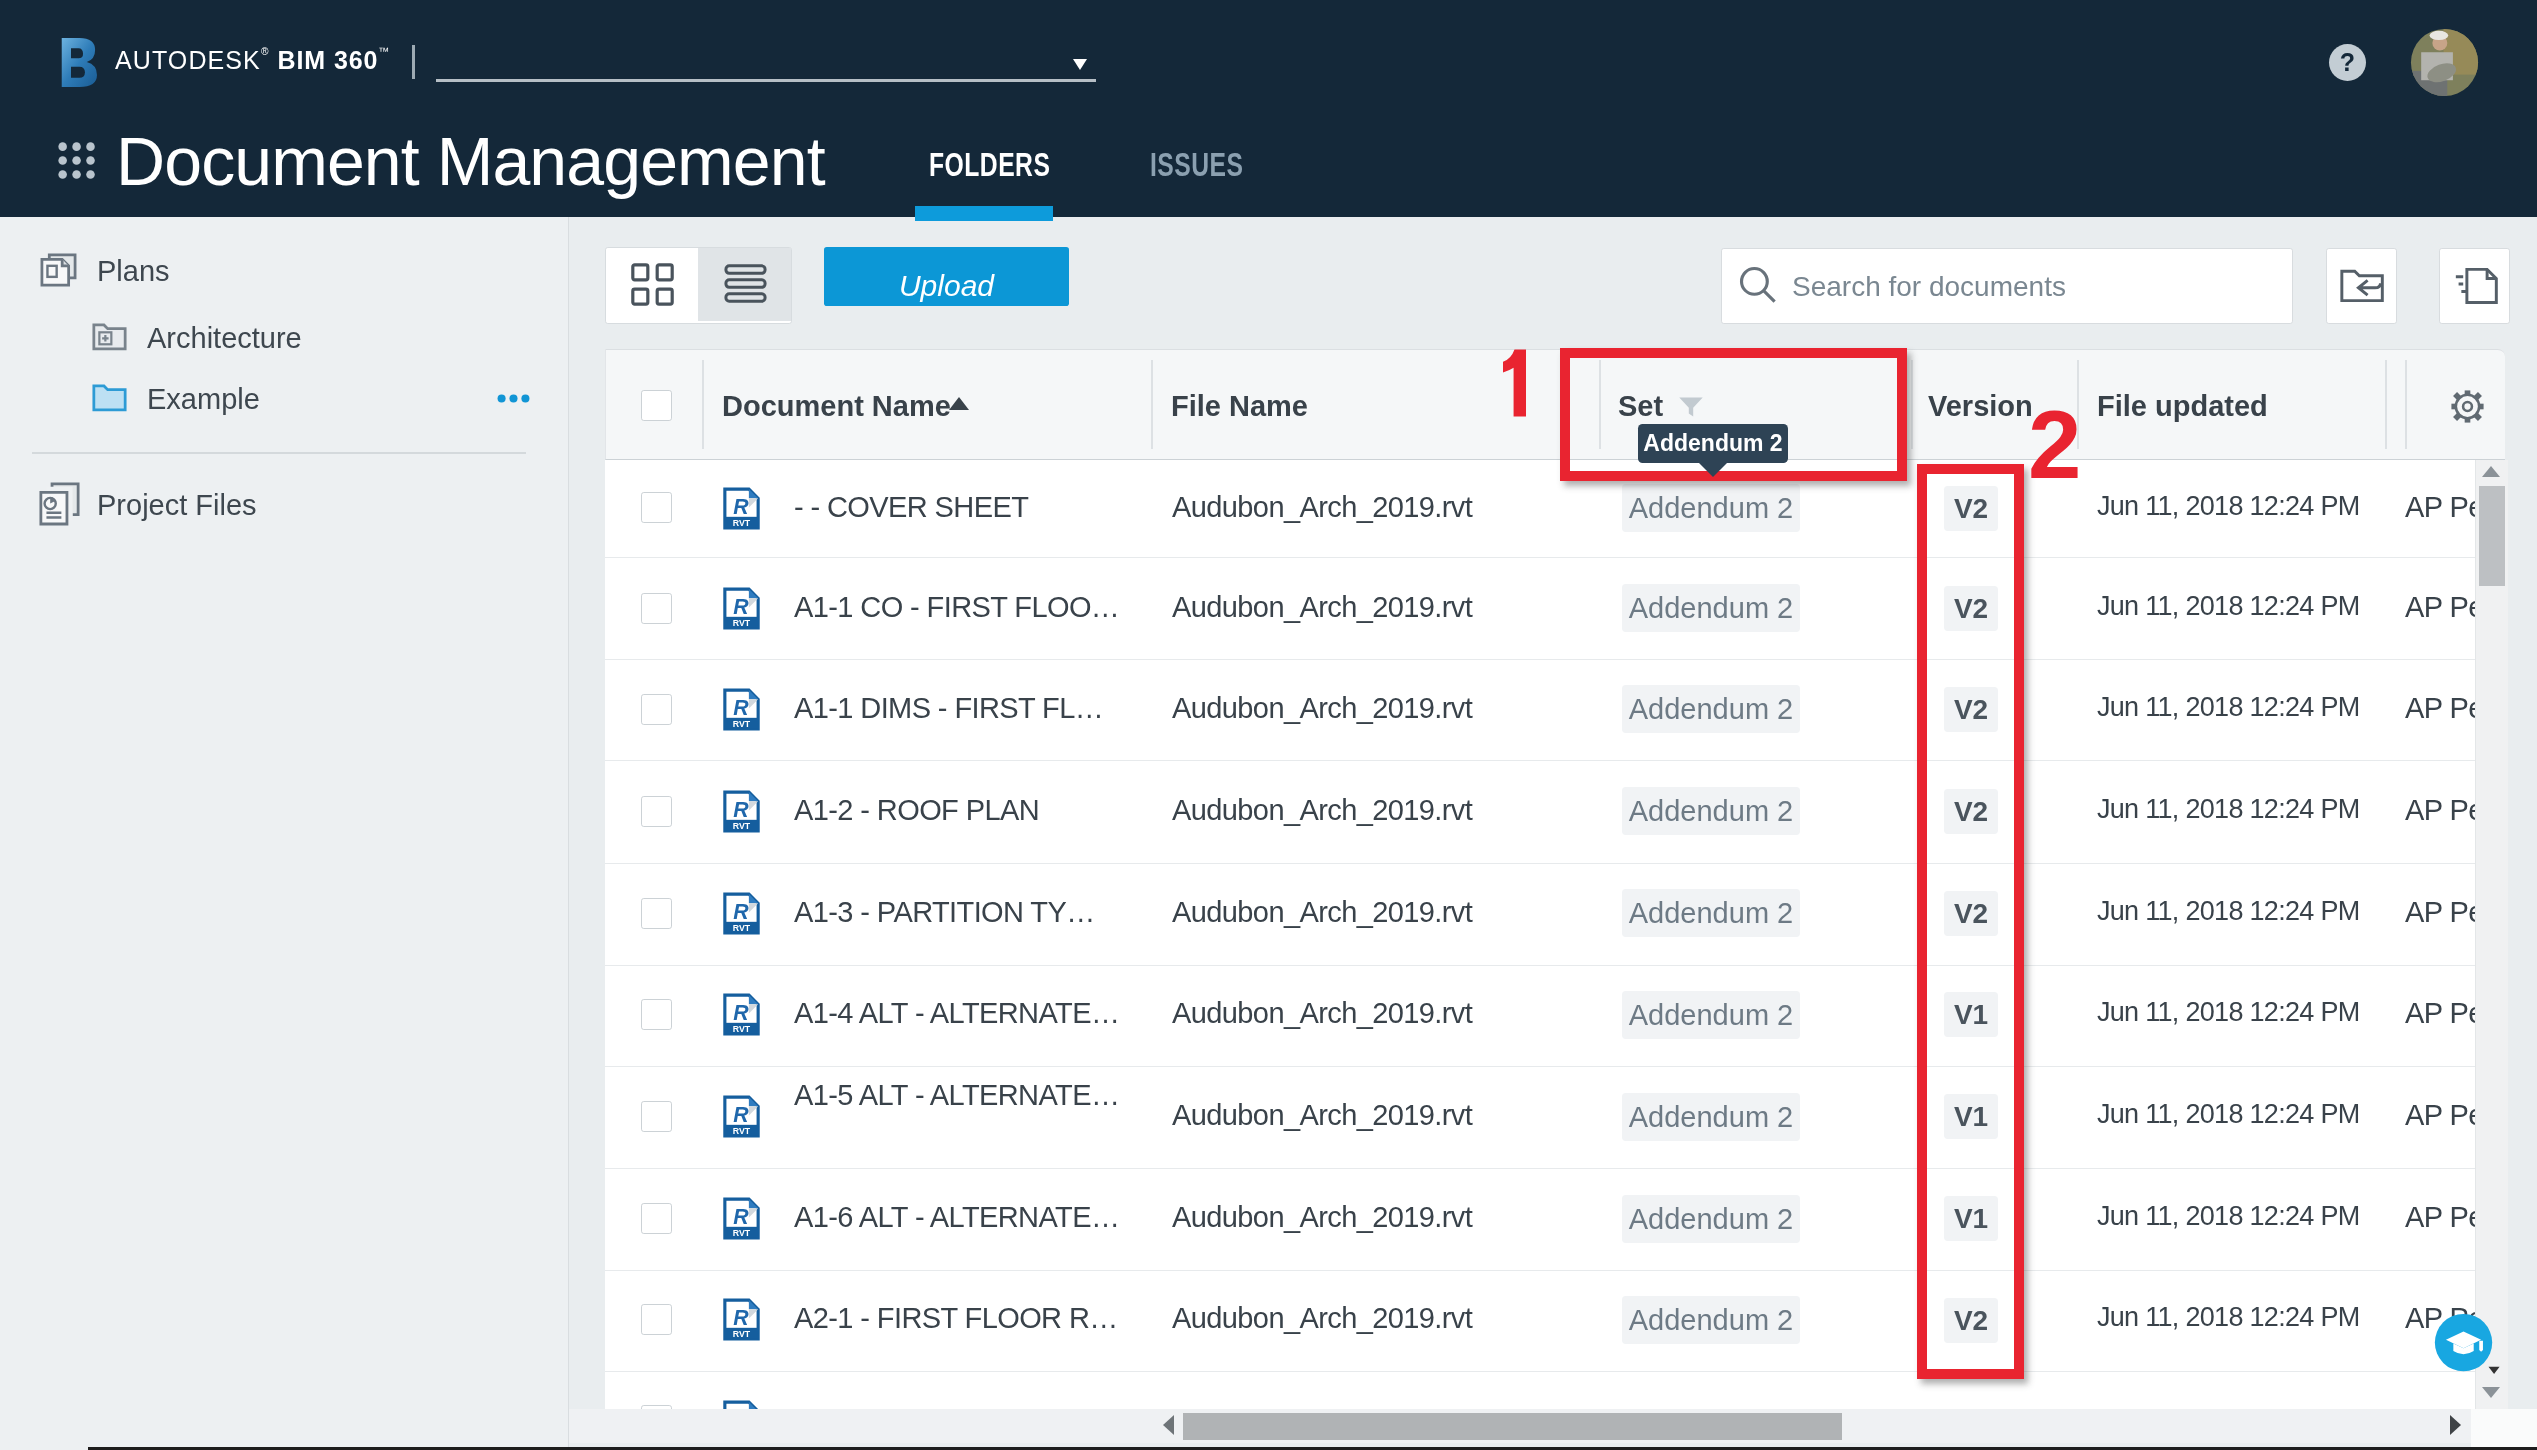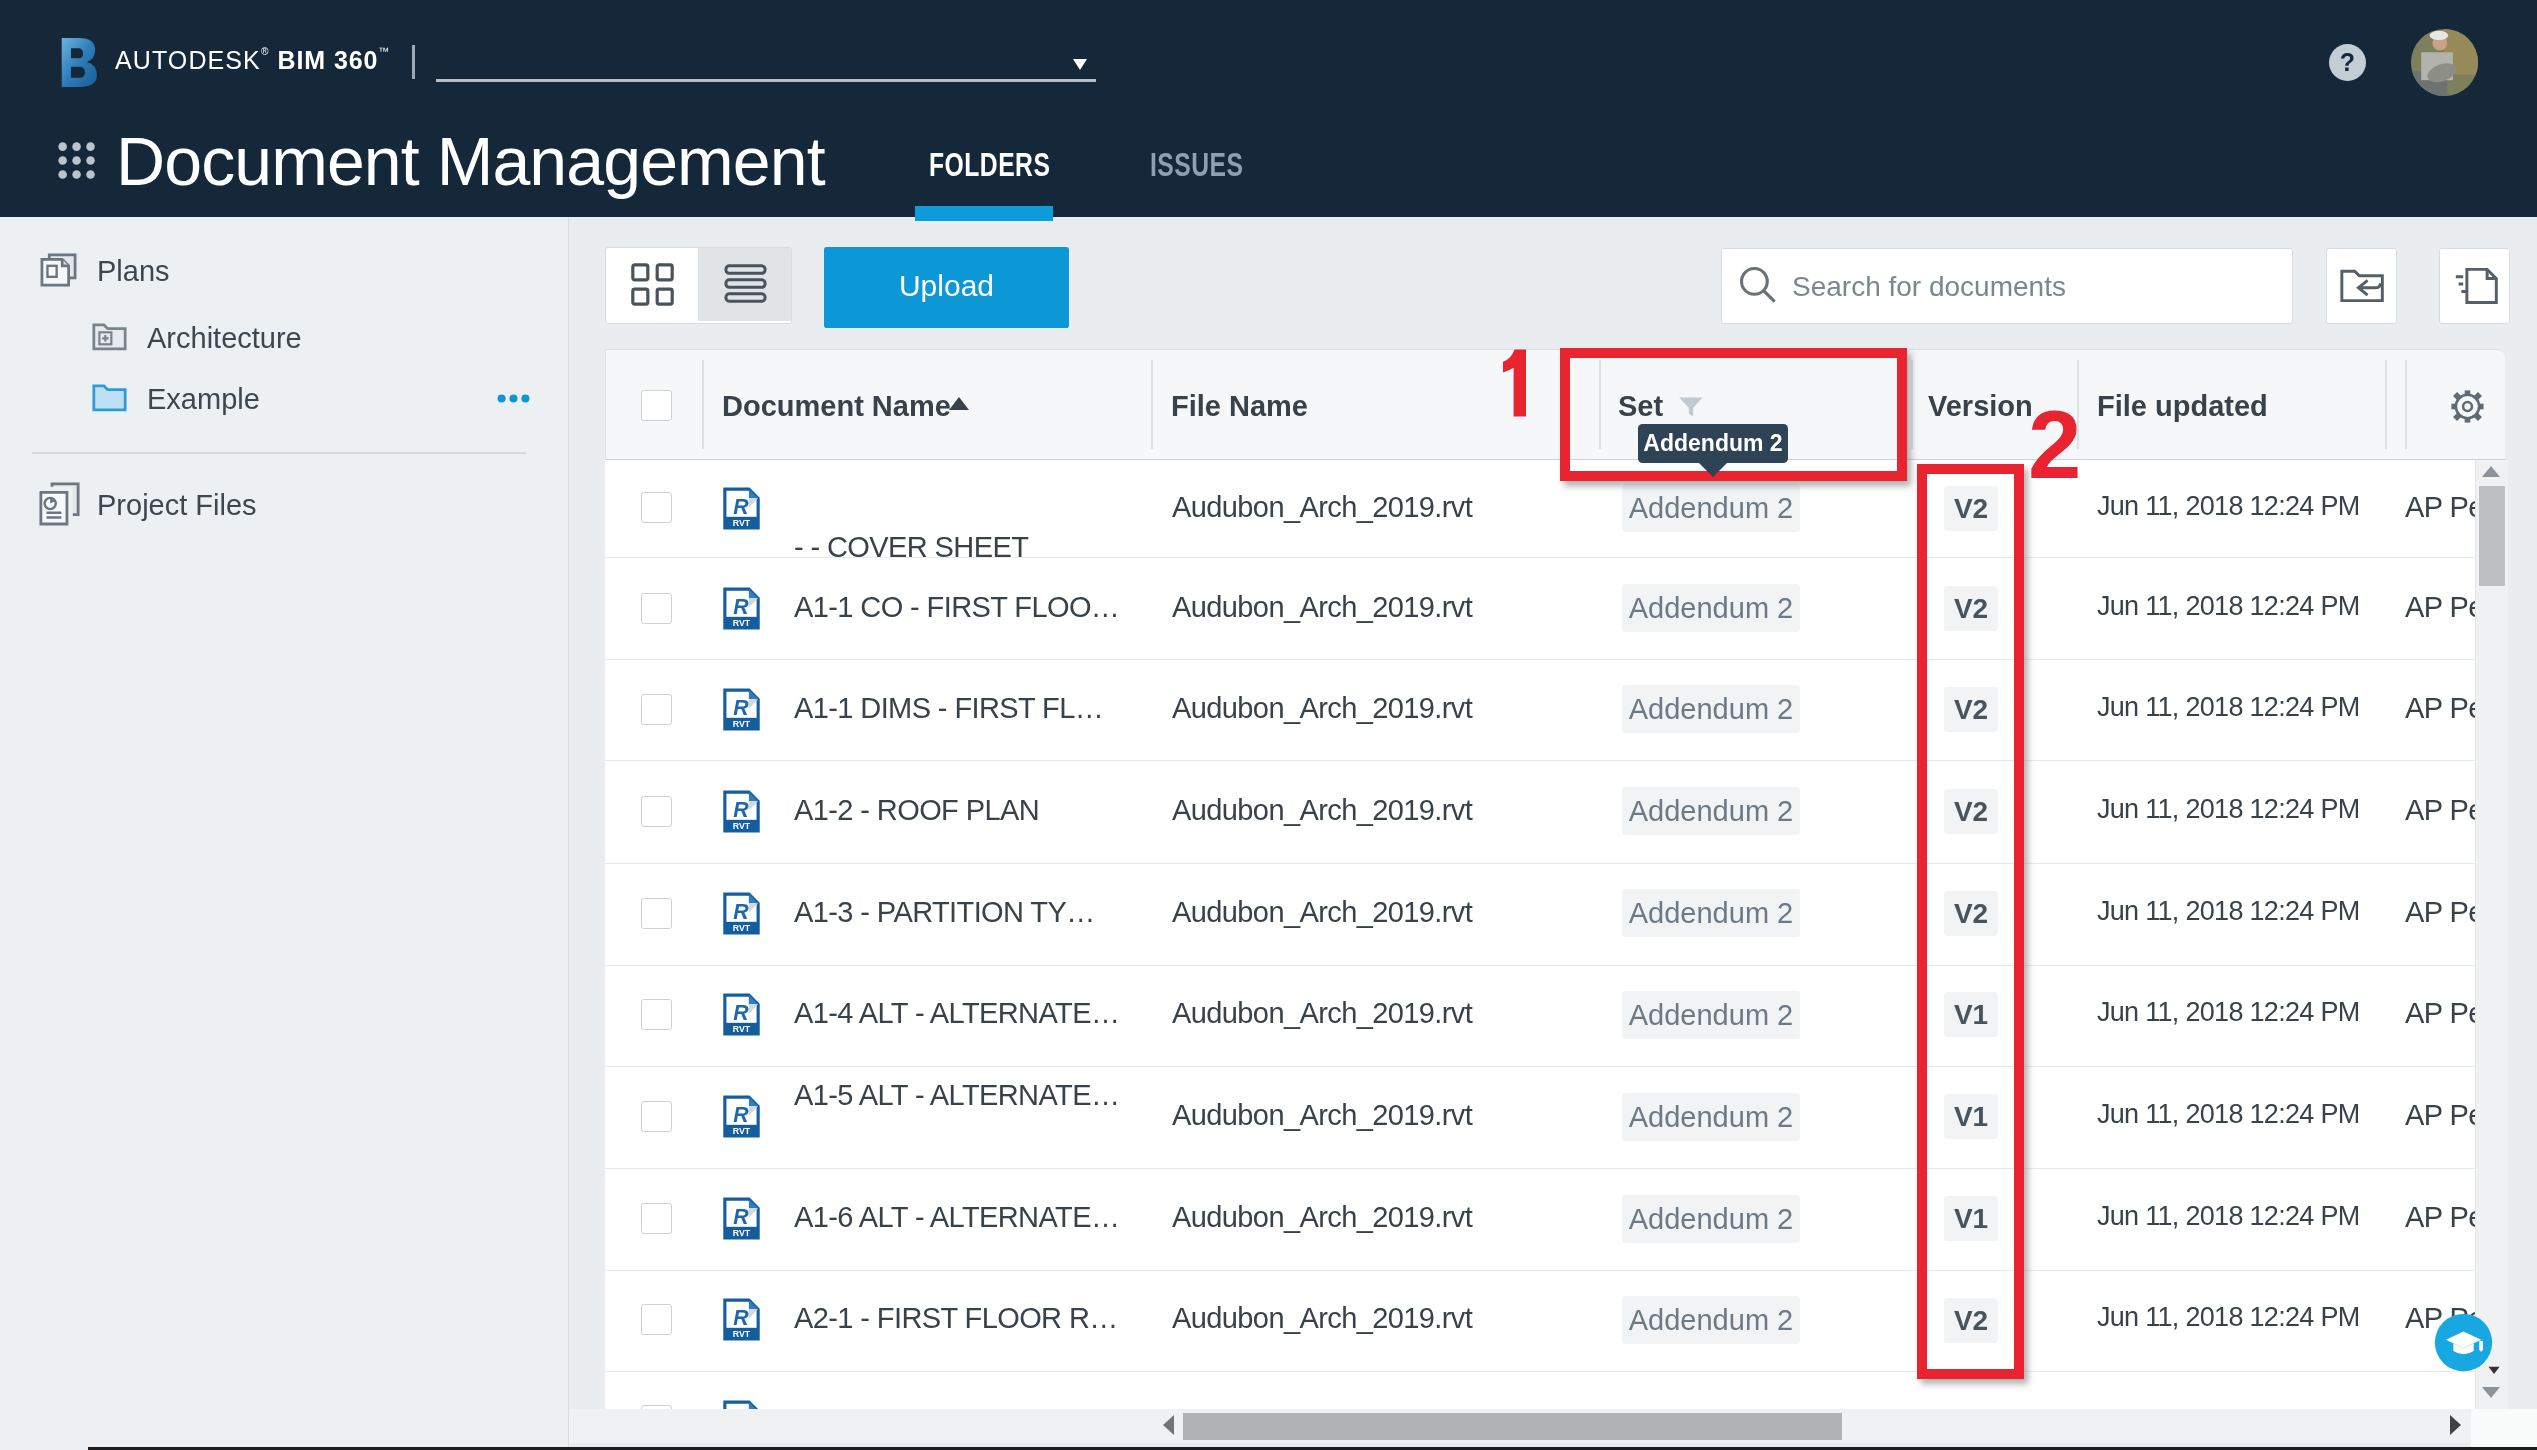--- a/index.html
+++ b/index.html
@@ -23,21 +23,21 @@
 #helpbtn{position:absolute;left:2329px;top:44px;width:37px;height:37px;border-radius:50%;background:#c3cdd4;color:#142839;font-size:25px;font-weight:700;text-align:center;line-height:37px;}
 
 
 #side{position:absolute;left:0;top:217px;width:569px;height:1234px;background:#edf0f2;border-right:1.9px solid #d9dde0;}
 .sideitem{position:absolute;font-size:29px;color:#3e474f;}
 #sidediv{position:absolute;left:32px;top:452px;width:494px;height:1.9px;background:#d4d9dc;}
 
 
 #toggle{position:absolute;left:605px;top:247px;width:187px;height:77px;background:#fff;border:1.9px solid #d7dcdf;border-radius:2.8px;}
 #toggle .right{position:absolute;right:0;top:0;width:93px;height:73px;background:#e0e4e7;}
-#upload{position:absolute;left:824px;top:247px;width:245px;height:81px;background:#0c97d6;border-radius:2.8px;color:#fff;font-size:30px;text-align:center;line-height:77px;}
+#upload{position:absolute;left:824px;top:247px;width:245px;height:59px;background:#0c97d6;border-radius:2.8px;color:#fff;font-size:30px;text-align:center;line-height:77px;font-style:italic;}
 #search{position:absolute;left:1721px;top:248px;width:572px;height:76px;background:#fff;border:1.9px solid #d8dcdf;border-radius:2.8px;}
 #search .ph{position:absolute;left:70px;top:22px;font-size:28px;color:#7a8791;}
 .iconbtn{position:absolute;top:248px;width:71px;height:76px;background:#fff;border:1.9px solid #d8dcdf;border-radius:2.8px;}
 
 
 #thead{position:absolute;left:605px;top:349px;width:1900px;height:111px;background:#f5f7f8;border-top:1.9px solid #dbdfe2;border-bottom:1.9px solid #ccd2d6;border-left:0.9px solid #e2e5e8;border-radius:0 7.4px 0 0;}
 .colline{position:absolute;top:360px;width:1.9px;height:89px;background:#dde1e4;}
 .th{position:absolute;top:390px;font-size:29px;font-weight:700;color:#39424a;}
 #tbody{position:absolute;left:605px;top:460px;width:1871px;height:949px;background:#fff;}
 .rowline{position:absolute;left:0;width:1871px;height:0.9px;background:#e7eaec;}
@@ -114,21 +114,21 @@
   <div id="tbody" style="overflow:hidden;">
 <div class="cbx" style="left:36px;top:32px;"></div>
 <svg class="rvt" style="left:118px;top:27px;" viewBox="0 0 40 46">
 <path d="M2 2 H28 L38 12 V44 H2 Z" fill="#fff" stroke="#155e9e" stroke-width="3.4"></path>
 <path d="M28 2 L38 12 H28 Z" fill="#2f7cc0"></path>
 <path d="M28 12 L38 12 L28 22 Z" fill="#d2d8dd"></path>
 <rect x="2" y="32" width="36" height="12" fill="#155e9e"></rect>
 <text x="20" y="41.5" font-size="9.5" font-weight="bold" fill="#fff" text-anchor="middle" font-family="Liberation Sans,sans-serif">RVT</text>
 <text x="11" y="29" font-size="23" font-weight="bold" font-style="italic" fill="#1f67ab" font-family="Liberation Sans,sans-serif">R</text>
 </svg>
-<div class="cell" style="left:189px;top:31px;margin-top:40px;">- - COVER SHEET</div>
+<div class="cell" style="left:189px;top:31px;">- - COVER SHEET</div>
 <div class="cell" style="left:567px;top:31px;">Audubon_Arch_2019.rvt</div>
 <div class="chip" style="top:24px;">Addendum 2</div>
 <div class="vchip" style="top:26px;">V2</div>
 <div class="cell datec" style="left:1492px;top:31px;">Jun 11, 2018 12:24 PM</div>
 <div class="cell" style="left:1800px;top:31px;">AP Pe</div>
 <div class="cbx" style="left:36px;top:133px;"></div>
 <svg class="rvt" style="left:118px;top:127px;" viewBox="0 0 40 46">
 <path d="M2 2 H28 L38 12 V44 H2 Z" fill="#fff" stroke="#155e9e" stroke-width="3.4"></path>
 <path d="M28 2 L38 12 H28 Z" fill="#2f7cc0"></path>
 <path d="M28 12 L38 12 L28 22 Z" fill="#d2d8dd"></path>

